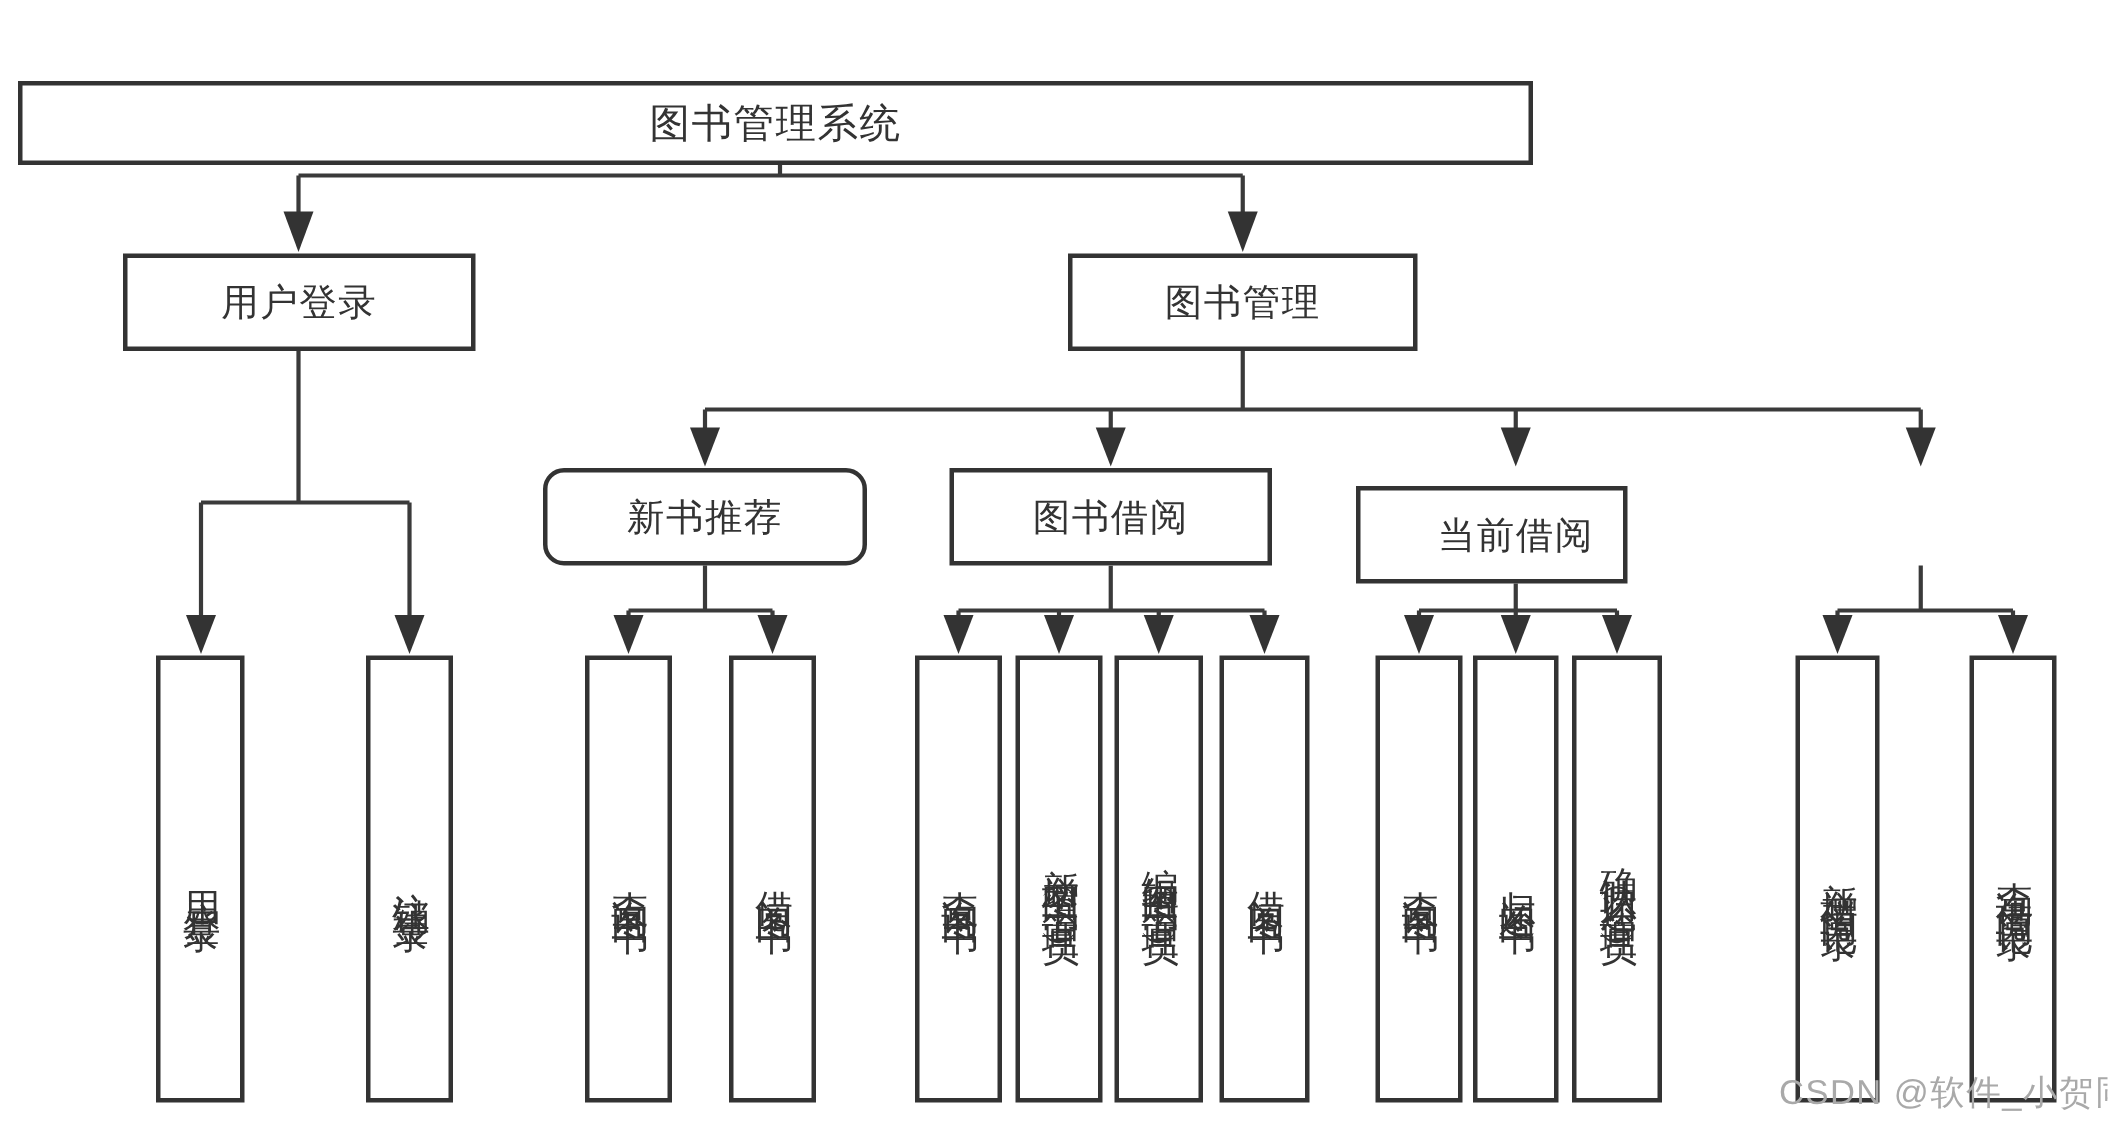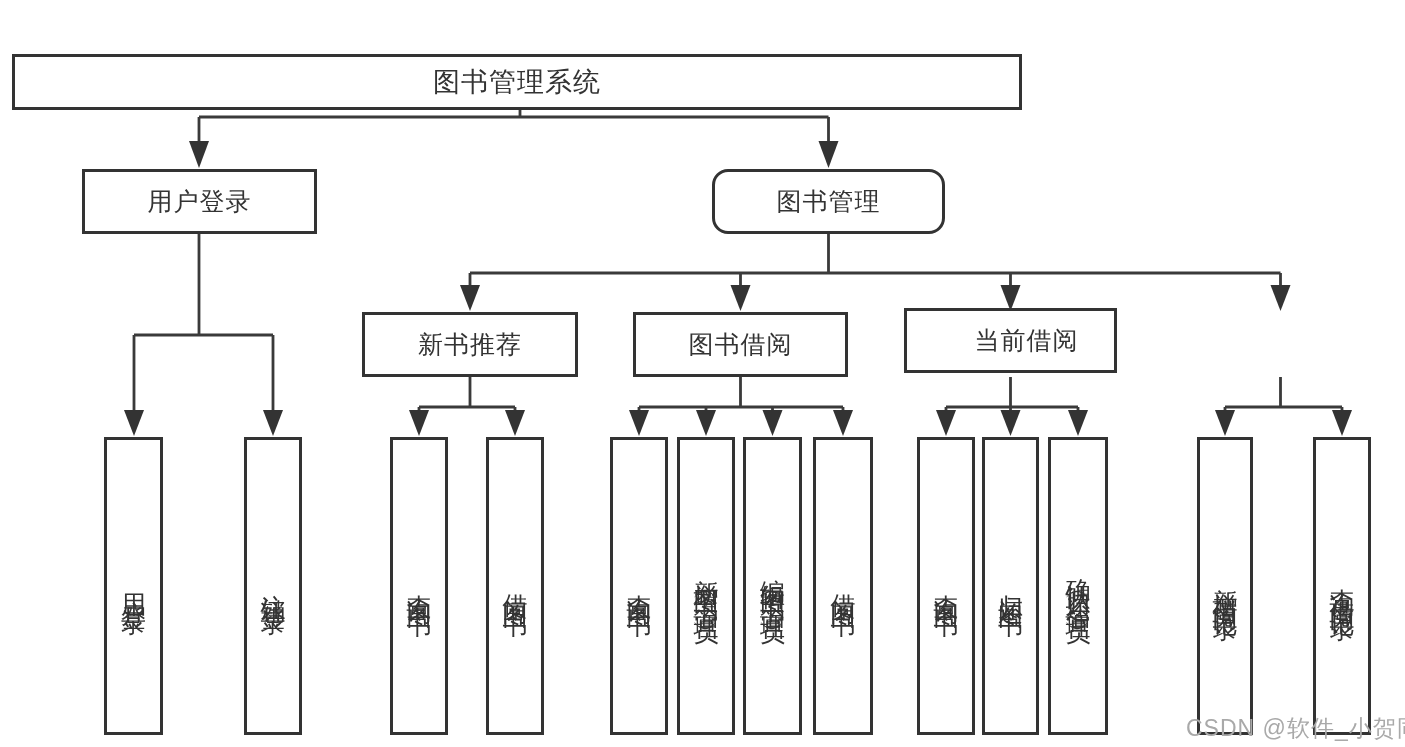--- a/index.html
+++ b/index.html
@@ -110,25 +110,25 @@
       <path d="M1068 410 L1088 410 L1078 436 Z"></path>
 
       <path d="M1215 410 L1235 410 L1225 436 Z"></path>
       <path d="M1332 410 L1352 410 L1342 436 Z"></path>
     </g>
   </svg>
 
   <div class="node h root" style="left:12px; top:13px; width:1010px; height:56px;">图书管理系统</div>
 
   <div class="node h" style="left:82px; top:169px; width:235px; height:65px;">用户登录</div>
-  <div class="node h" style="left:712px; top:169px; width:233px; height:65px;border-radius:16px;">图书管理</div>
+  <div class="node h" style="left:712px; top:169px; width:233px; height:65px;">图书管理</div>
 
-  <div class="node h" style="left:362px; top:312px; width:216px; height:65px;">新书推荐</div>
+  <div class="node h" style="left:362px; top:312px; width:216px; height:65px;border-radius:14px;">新书推荐</div>
   <div class="node h" style="left:633px; top:312px; width:215px; height:65px;">图书借阅</div>
-  <div class="node h" style="left:904px; top:308px; width:213px; height:65px;padding-left:32px;">当前借阅</div>
+  <div class="node h" style="left:904px; top:324px; width:181px; height:65px;padding-left:32px;">当前借阅</div>
 
   <div class="node v" style="left:104px; top:437px; width:59px; height:298px;">用户登录</div>
   <div class="node v" style="left:244px; top:437px; width:58px; height:298px;">注销登录</div>
 
   <div class="node v" style="left:390px; top:437px; width:58px; height:298px;">查询图书</div>
   <div class="node v" style="left:486px; top:437px; width:58px; height:298px;">借阅图书</div>
 
   <div class="node v" style="left:610px; top:437px; width:58px; height:298px;">查询图书</div>
   <div class="node v" style="left:677px; top:437px; width:58px; height:298px;">新增图书（管理员）</div>
   <div class="node v" style="left:743px; top:437px; width:59px; height:298px;">编辑图书（管理员）</div>

